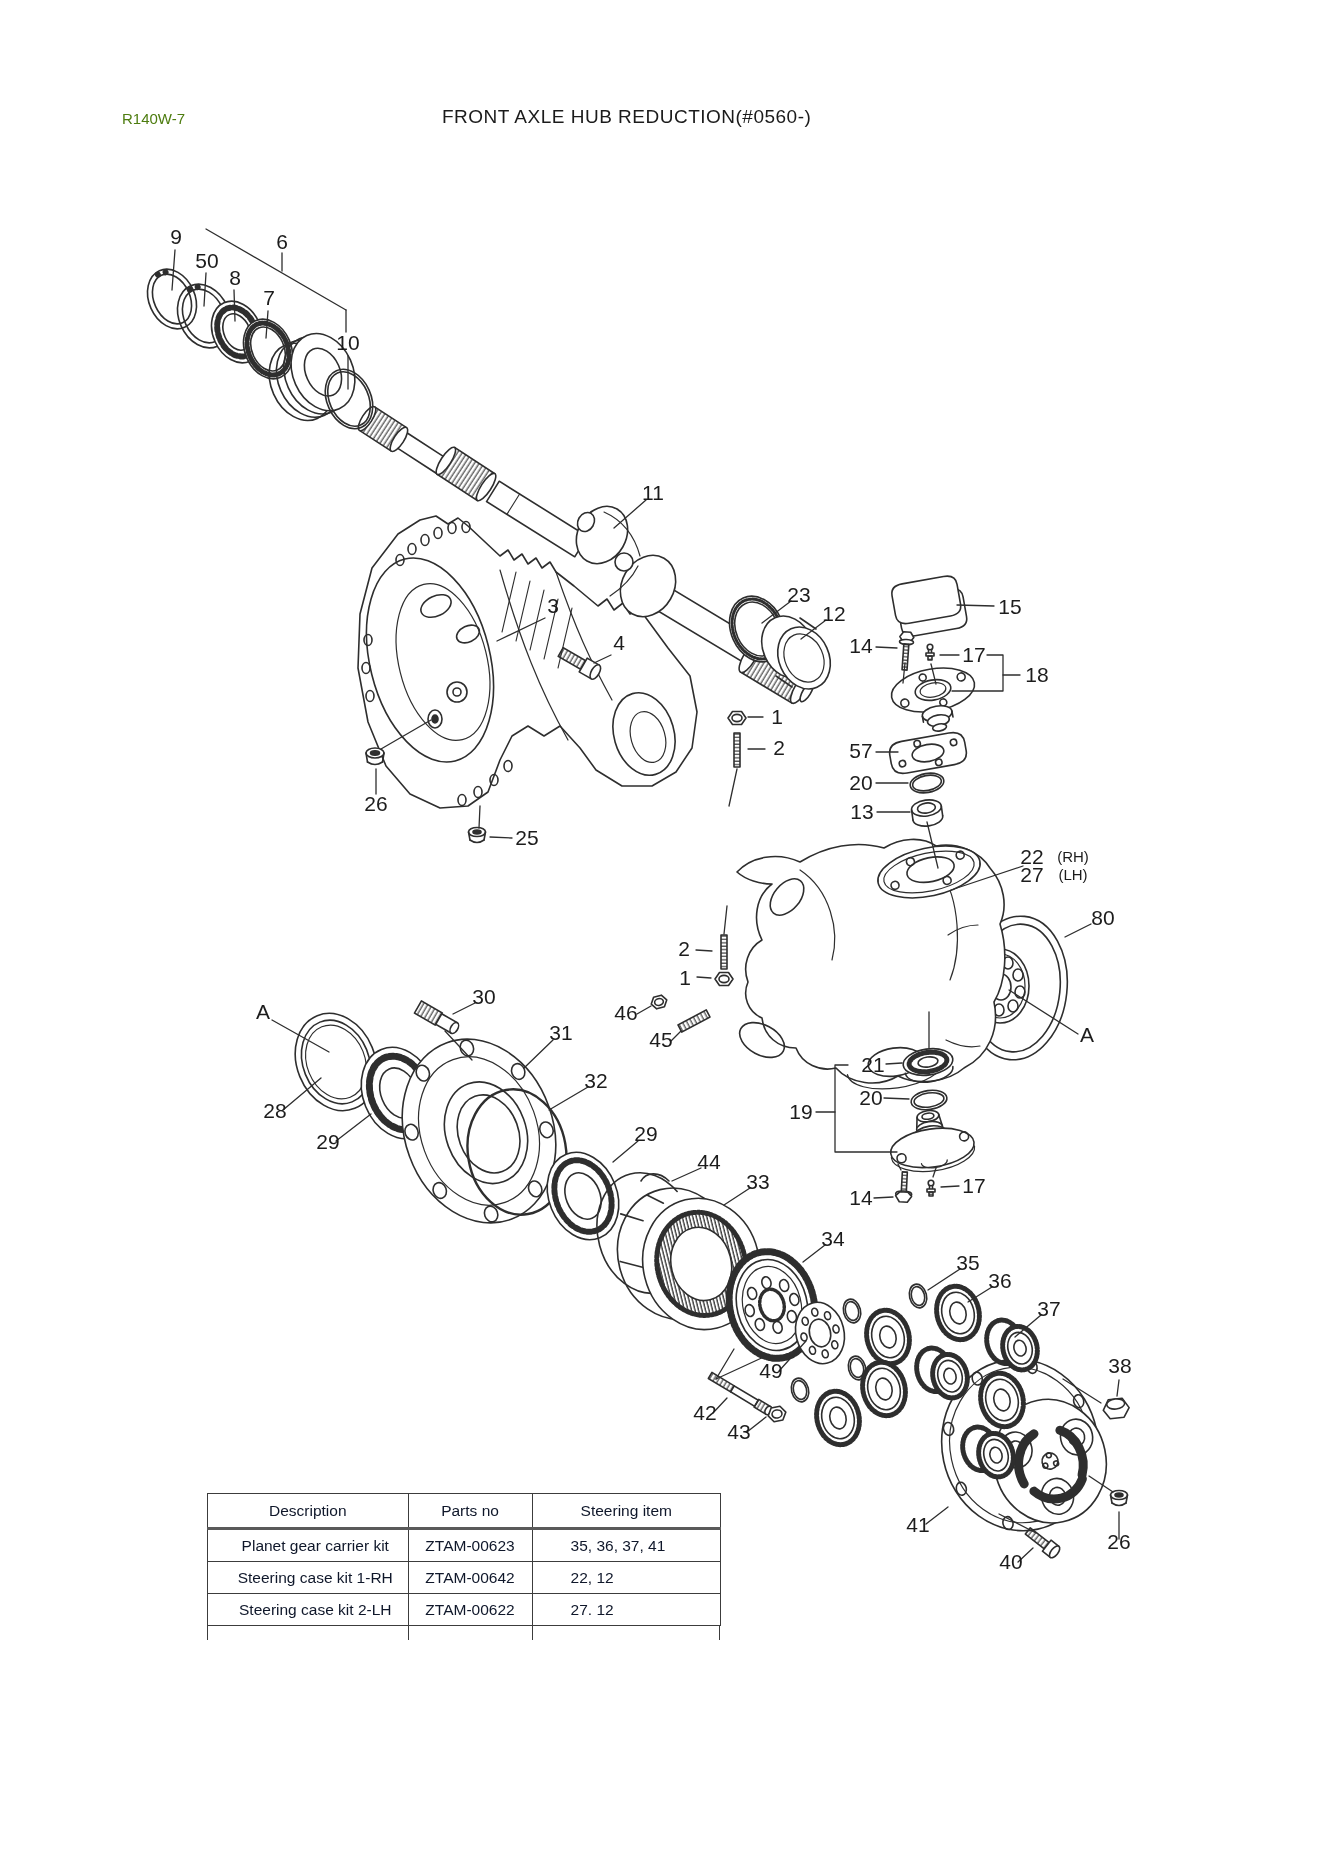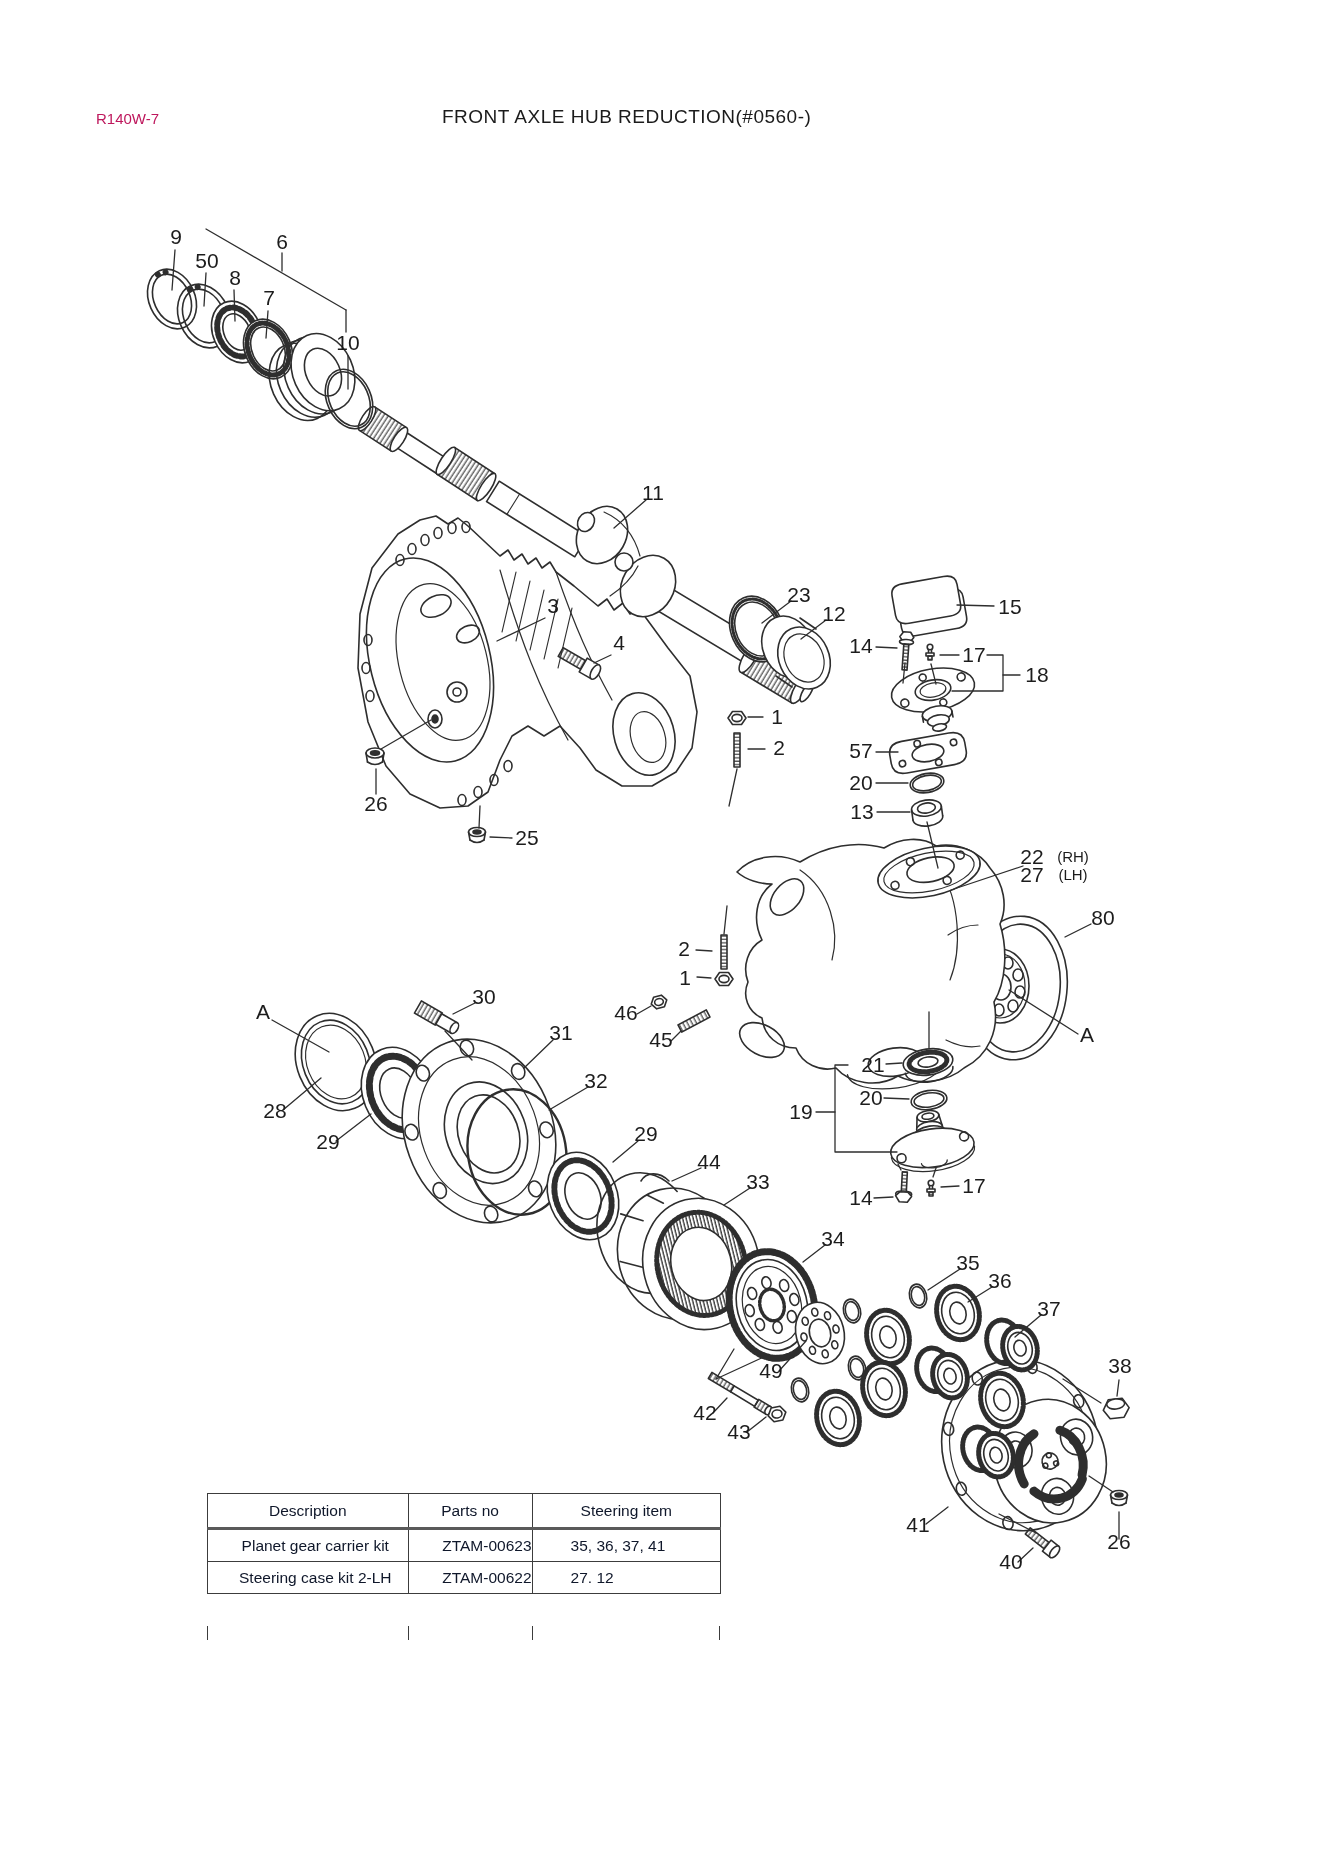--- a/index.html
+++ b/index.html
@@ -1,33 +1,33 @@
 <!DOCTYPE html>
 <html><head>
 <meta charset="utf-8">
 <style>
   html,body{margin:0;padding:0;background:#e8e8e8;}
   .page{
     position:relative;width:1322px;height:1871px;background:#ffffff;
     font-family:"Liberation Sans", sans-serif;color:#1c1c1c;overflow:hidden;
     margin:0 auto;
   }
-  .model-code{position:absolute;left:96px;top:110px;font-size:15px;color:#be185d;}
+  .model-code{position:absolute;left:122px;top:110px;font-size:15px;color:#4d7c0f;}
   .page-title{position:absolute;left:403px;top:106px;font-size:19px;color:#1b1b1b;letter-spacing:.5px;margin-left:39px;}
   svg.diagram{position:absolute;left:0;top:0;}
   svg text.lbl{font-family:"Liberation Sans",sans-serif;font-size:21px;fill:#1c1c1c;text-anchor:middle;}
   svg text.lbl-sm{font-family:"Liberation Sans",sans-serif;font-size:15px;fill:#1c1c1c;text-anchor:middle;}
   .kit-table{
     position:absolute;left:207px;top:1493px;width:514px;border-collapse:collapse;
     font-size:15.5px;color:#0f172a;background:#fff;
   }
   .kit-table th,.kit-table td{border:1.4px solid #3c3c3c;height:31px;padding:0;}
   .kit-table th{font-weight:normal;text-align:center;height:33px;border-bottom:3px solid #5a5a5a;}
   .kit-table td.c-desc{text-align:center;padding-left:15px;}
-  .kit-table td.c-part{text-align:right;}
+  .kit-table td.c-part{text-align:center;}
   .kit-table td.c-incl{text-align:left;padding-left:38px;margin-left:40px;}
   .col-desc{width:201px;}.col-part{width:124px;}.col-incl{width:189px;}
   .stub{position:absolute;width:1.4px;height:14px;background:#3c3c3c;top:1626px;}
 </style>
 </head>
 <body>
 
 <div class="page">
 
   <div class="model-code">R140W-7</div>
@@ -697,20 +697,25 @@
         <th class="col-incl">Steering item</th>
       </tr>
     </thead>
     <tbody>
       <tr>
         <td class="c-desc">Planet gear carrier kit</td>
         <td class="c-part">ZTAM-00623</td>
         <td class="c-incl">35, 36, 37, 41</td>
       </tr>
       <tr>
+        <td class="c-desc">Steering case kit 1-RH</td>
+        <td class="c-part">ZTAM-00642</td>
+        <td class="c-incl">22, 12</td>
+      </tr>
+      <tr>
         <td class="c-desc">Steering case kit 2-LH</td>
         <td class="c-part">ZTAM-00622</td>
         <td class="c-incl">27. 12</td>
       </tr>
     </tbody>
   </table>
   <div class="stub" style="left:207px;"></div>
   <div class="stub" style="left:408px;"></div>
   <div class="stub" style="left:532px;"></div>
   <div class="stub" style="left:719px;"></div>

